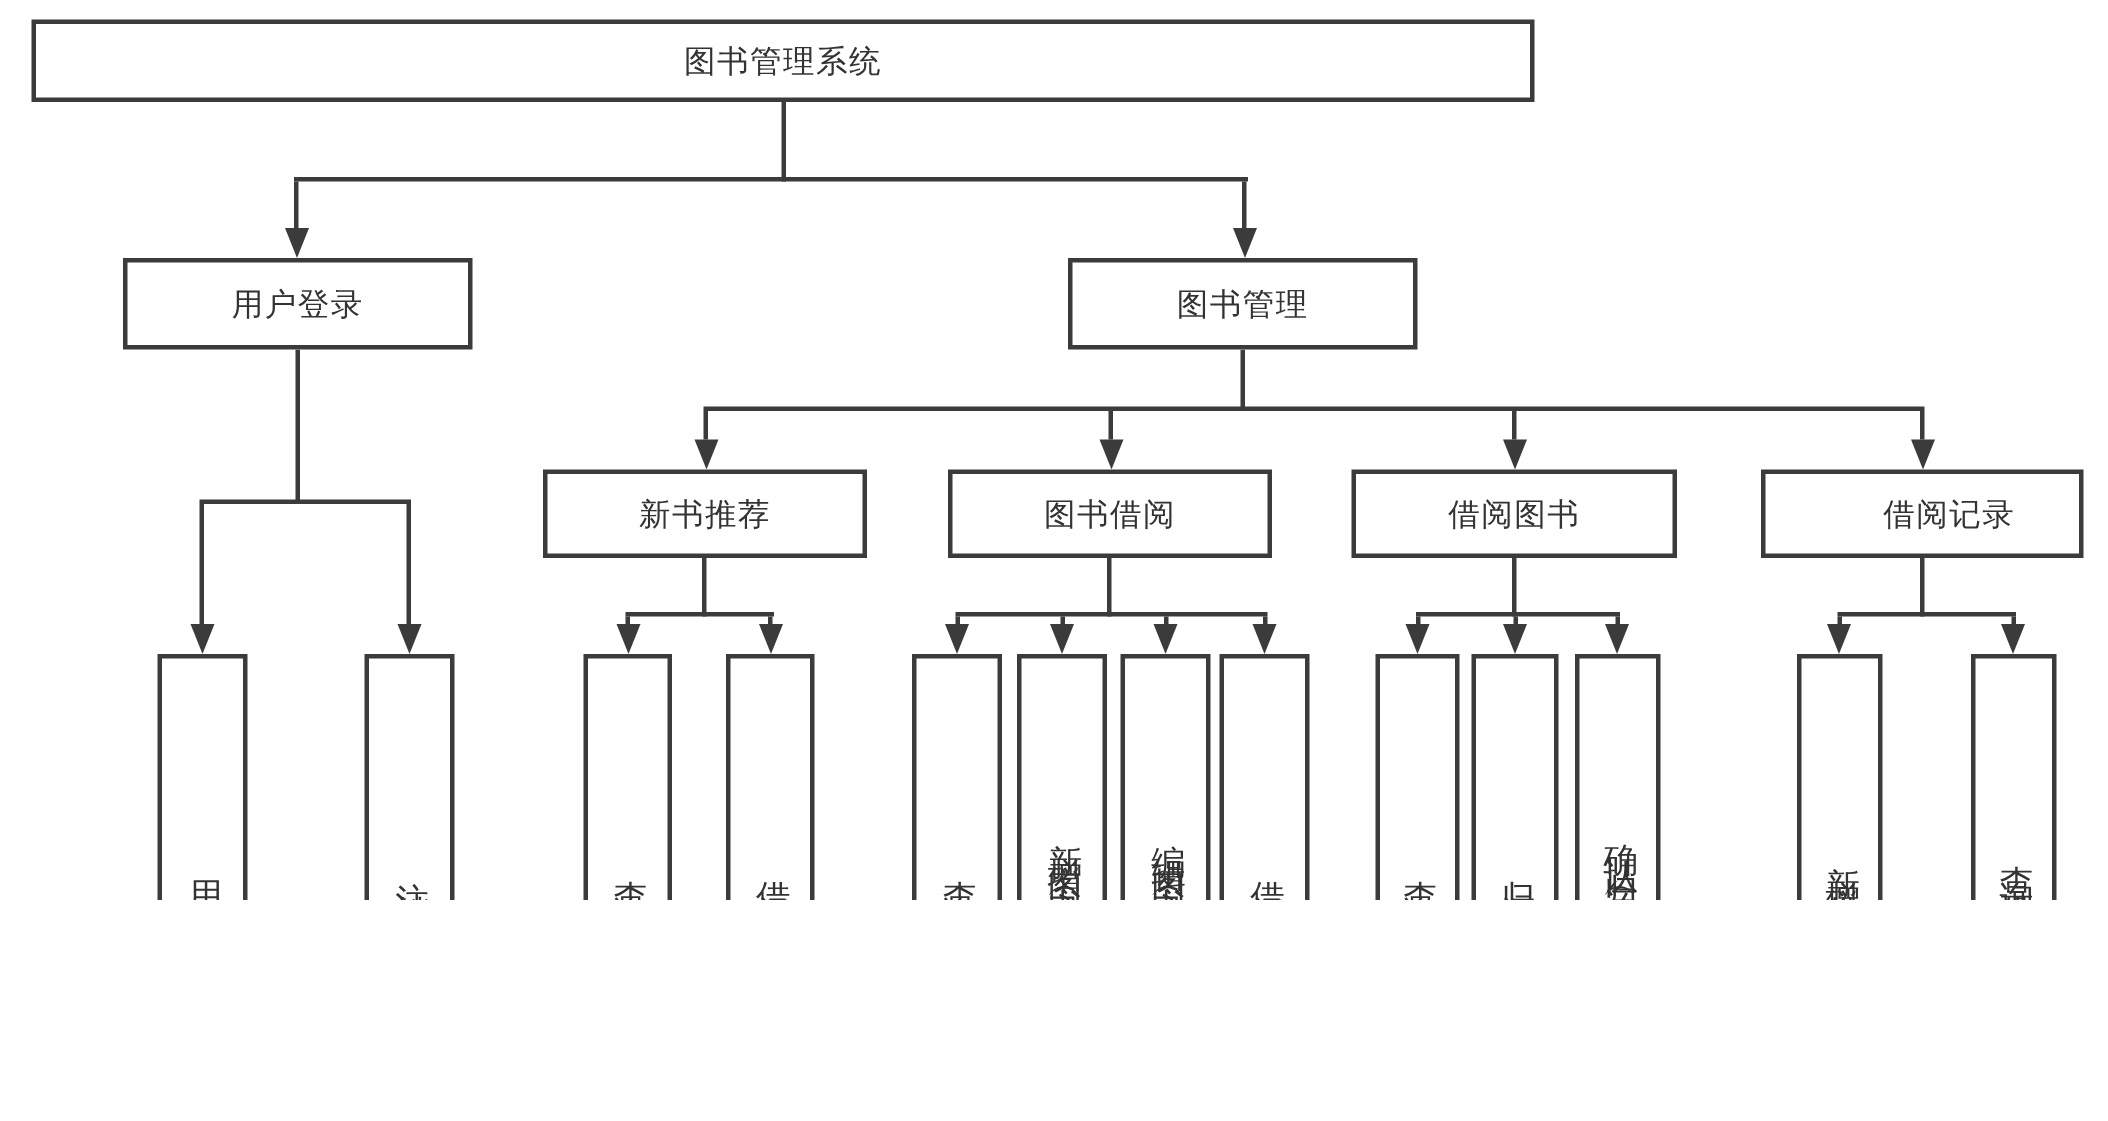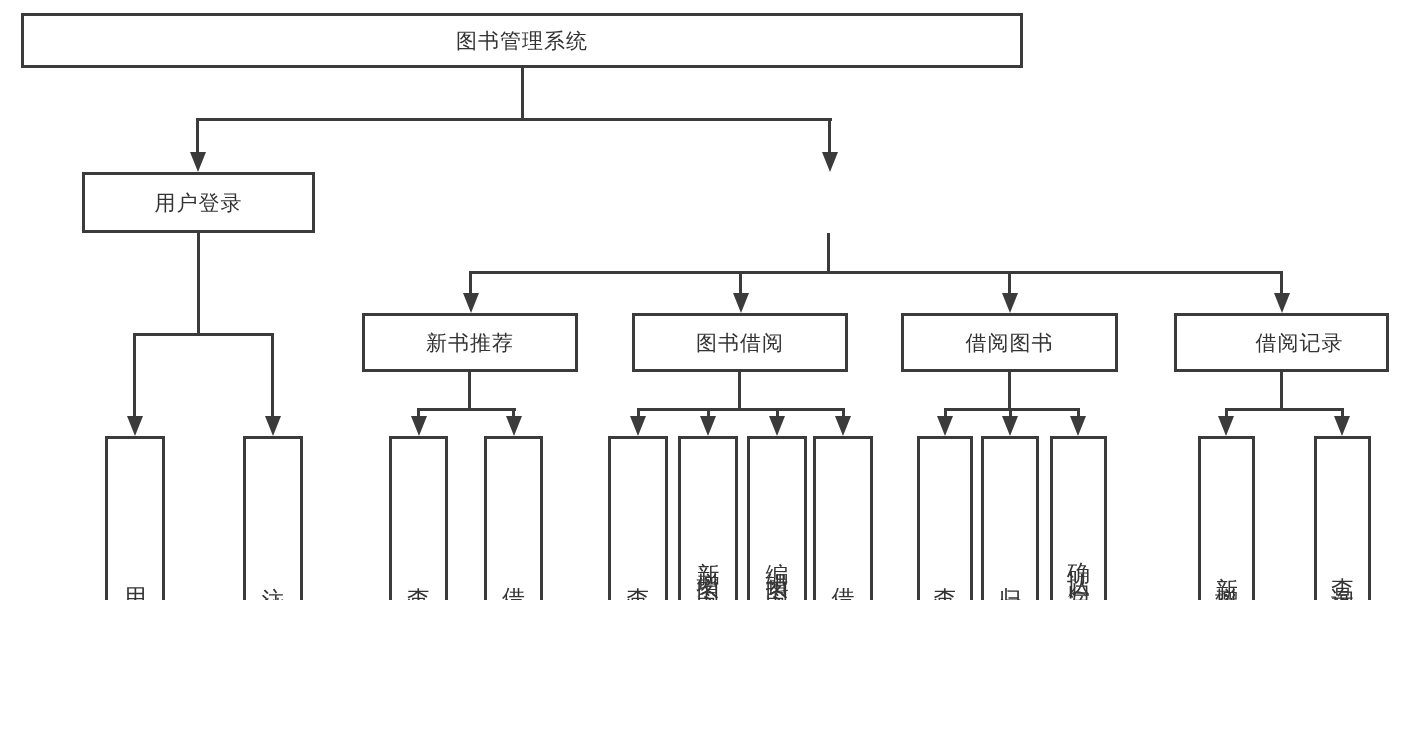--- a/index.html
+++ b/index.html
@@ -1,21 +1,21 @@
 <!DOCTYPE html>
 <html><head>
 <meta charset="utf-8">
 <style>
   html,body{margin:0;padding:0;background:#ffffff;}
   #canvas{
     position:relative;
     width:1405px;
     height:600px;
     background:#ffffff;
-    font-family:Liberation Serif, serif;
+    font-family:Liberation Mono, monospace;
     overflow:hidden;
   }
   .node{
     position:absolute;
     box-sizing:border-box;
     border:3px solid #3b3b3b;
     background:#ffffff;
     display:flex;
     align-items:center;
     justify-content:center;
@@ -116,20 +116,21 @@
   <div class="line" style="left:1225px;top:408px;width:119px;height:3px;"></div>
   <div class="line" style="left:1225px;top:411px;width:3px;height:5px;"></div>
   <div class="arrow" style="left:1218px;top:416px;"></div>
   <div class="line" style="left:1341px;top:411px;width:3px;height:5px;"></div>
   <div class="arrow" style="left:1334px;top:416px;"></div>
 
   <div class="node" style="left:21px;top:13px;width:1002px;height:55px;">图书管理系统</div>
 
   <div class="node" style="left:82px;top:172px;width:233px;height:61px;">用户登录</div>
 
+  <div class="node" style="left:712px;top:172px;width:233px;height:61px;">图书管理</div>
 
   <div class="node" style="left:632px;top:313px;width:216px;height:59px;">图书借阅</div>
 
   <div class="node" style="left:362px;top:313px;width:216px;height:59px;">新书推荐</div>
 
   <div class="node" style="left:901px;top:313px;width:217px;height:59px;">借阅图书</div>
 
   <div class="node" style="left:1174px;top:313px;width:215px;height:59px;padding-left:36px;">借阅记录</div>
 
   <div class="node vnode" style="left:105px;top:436px;width:60px;height:300px;">用户登录</div>

